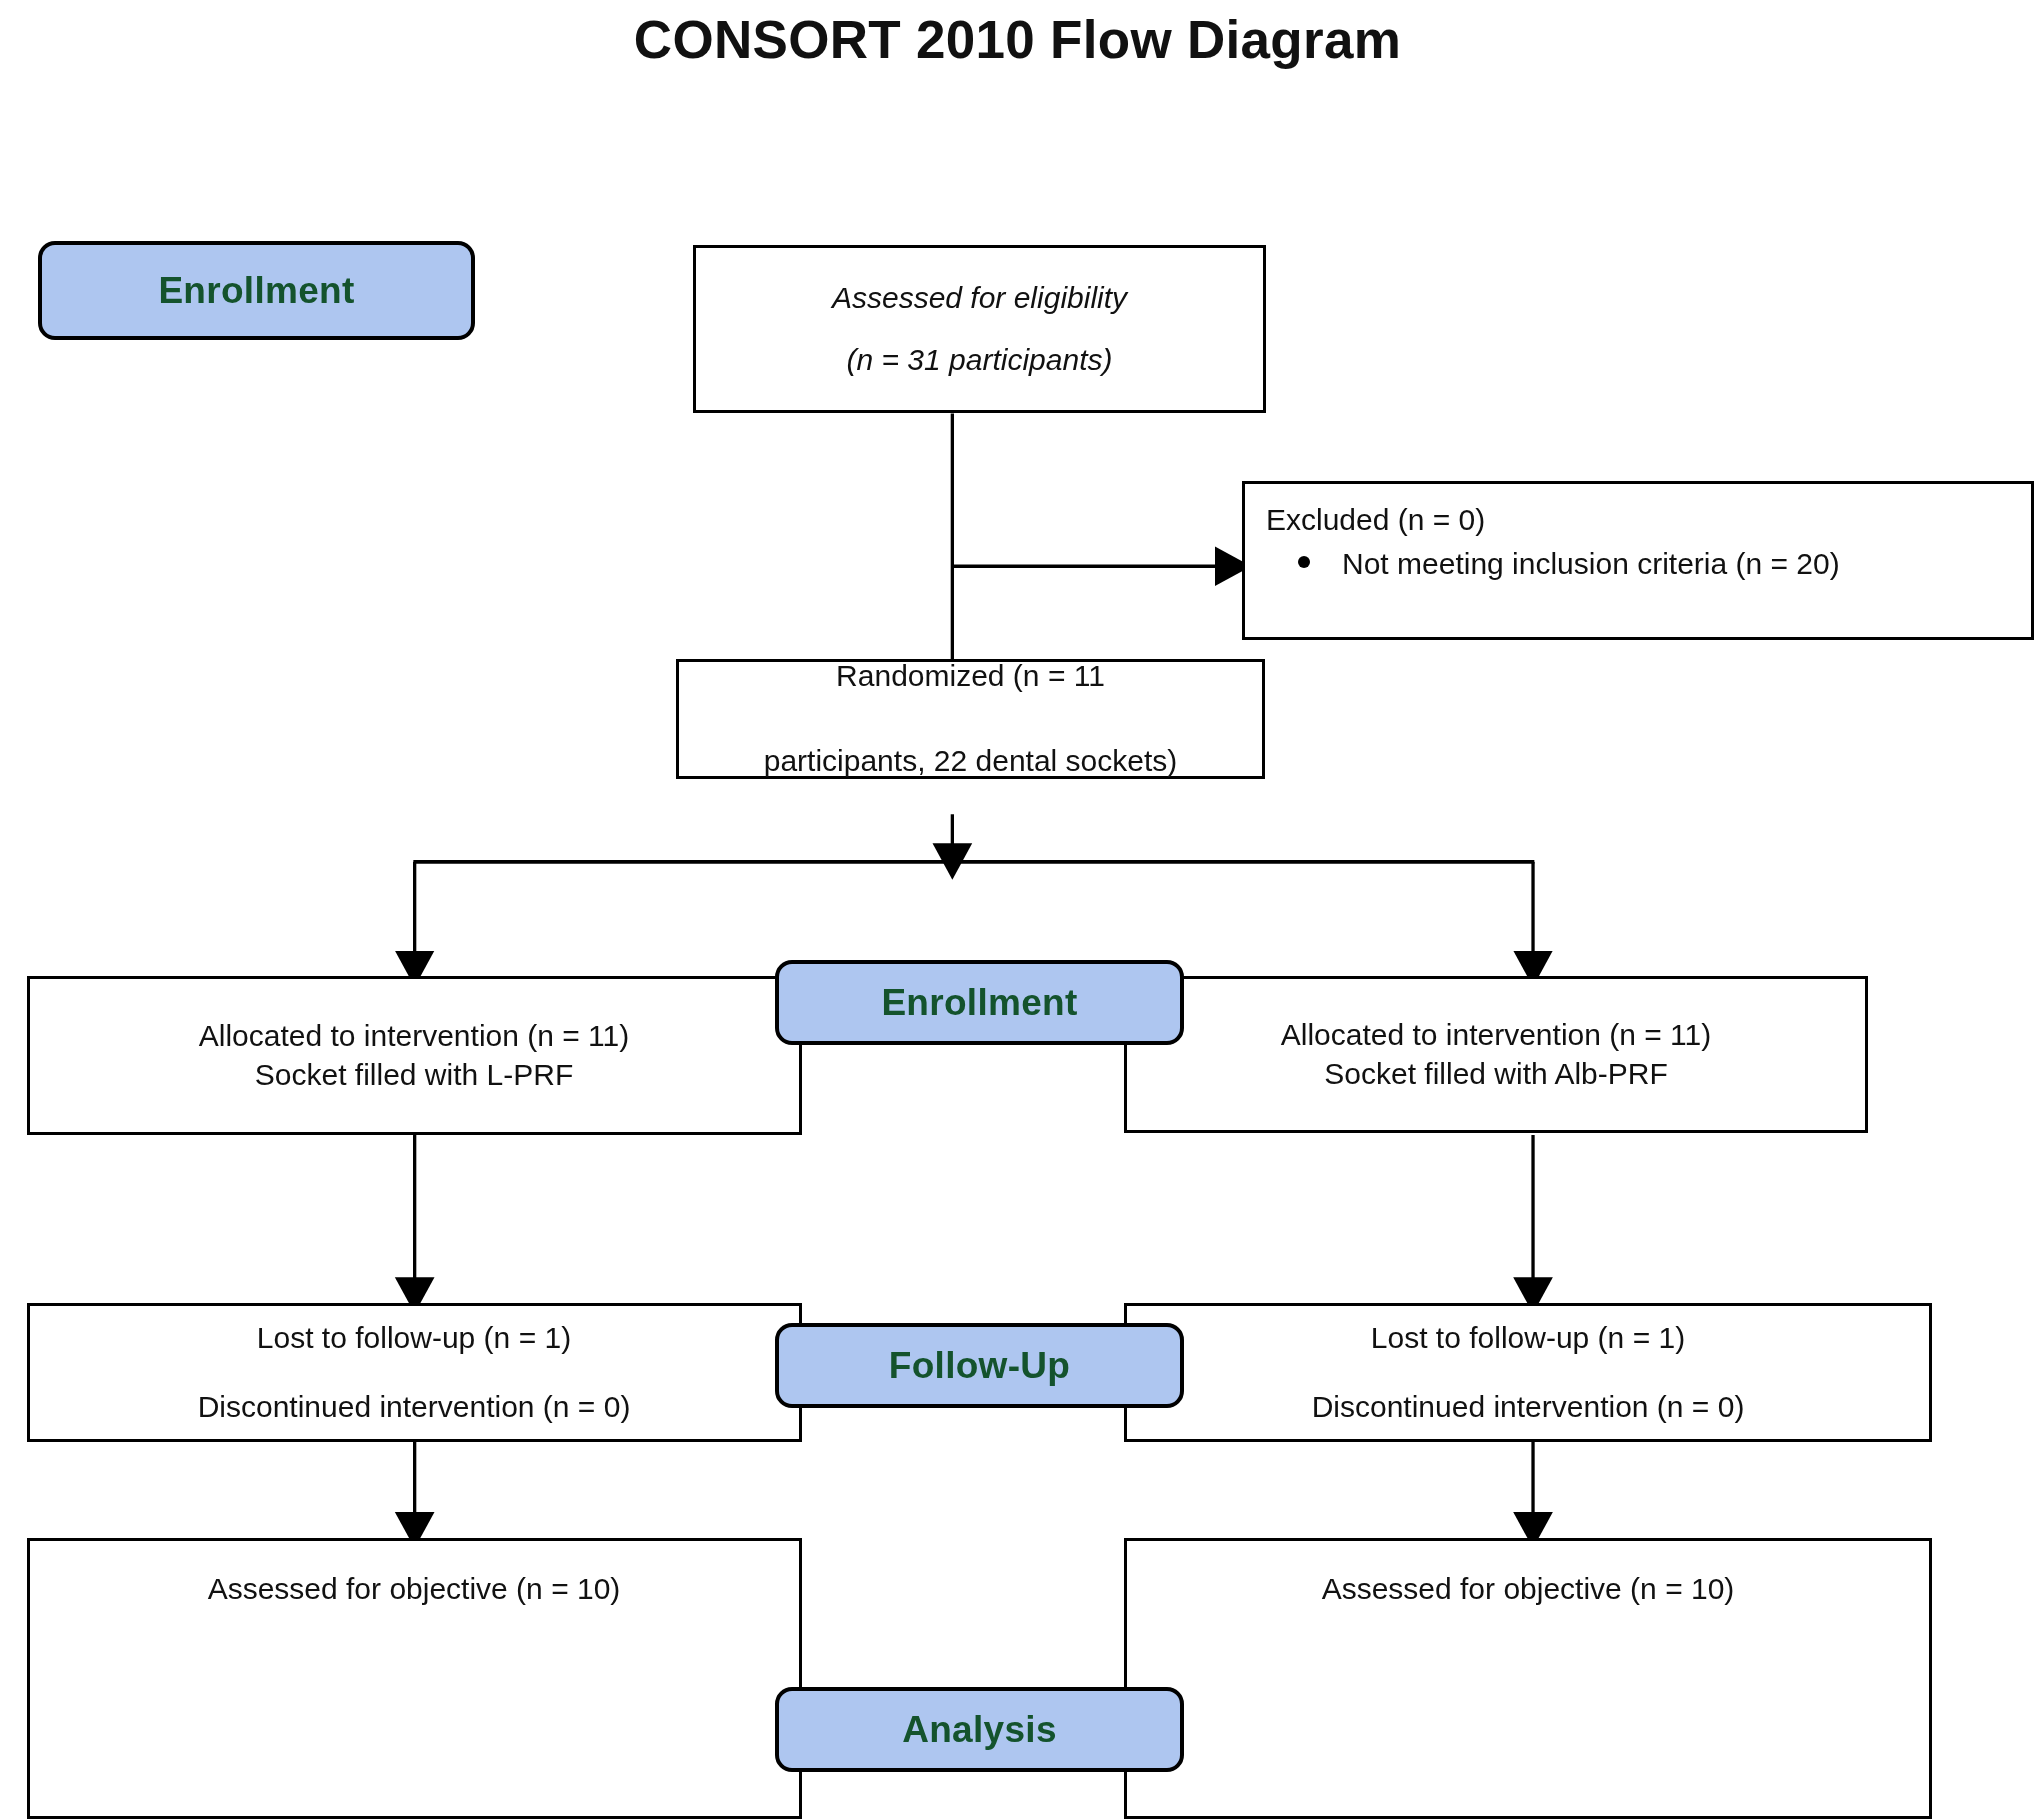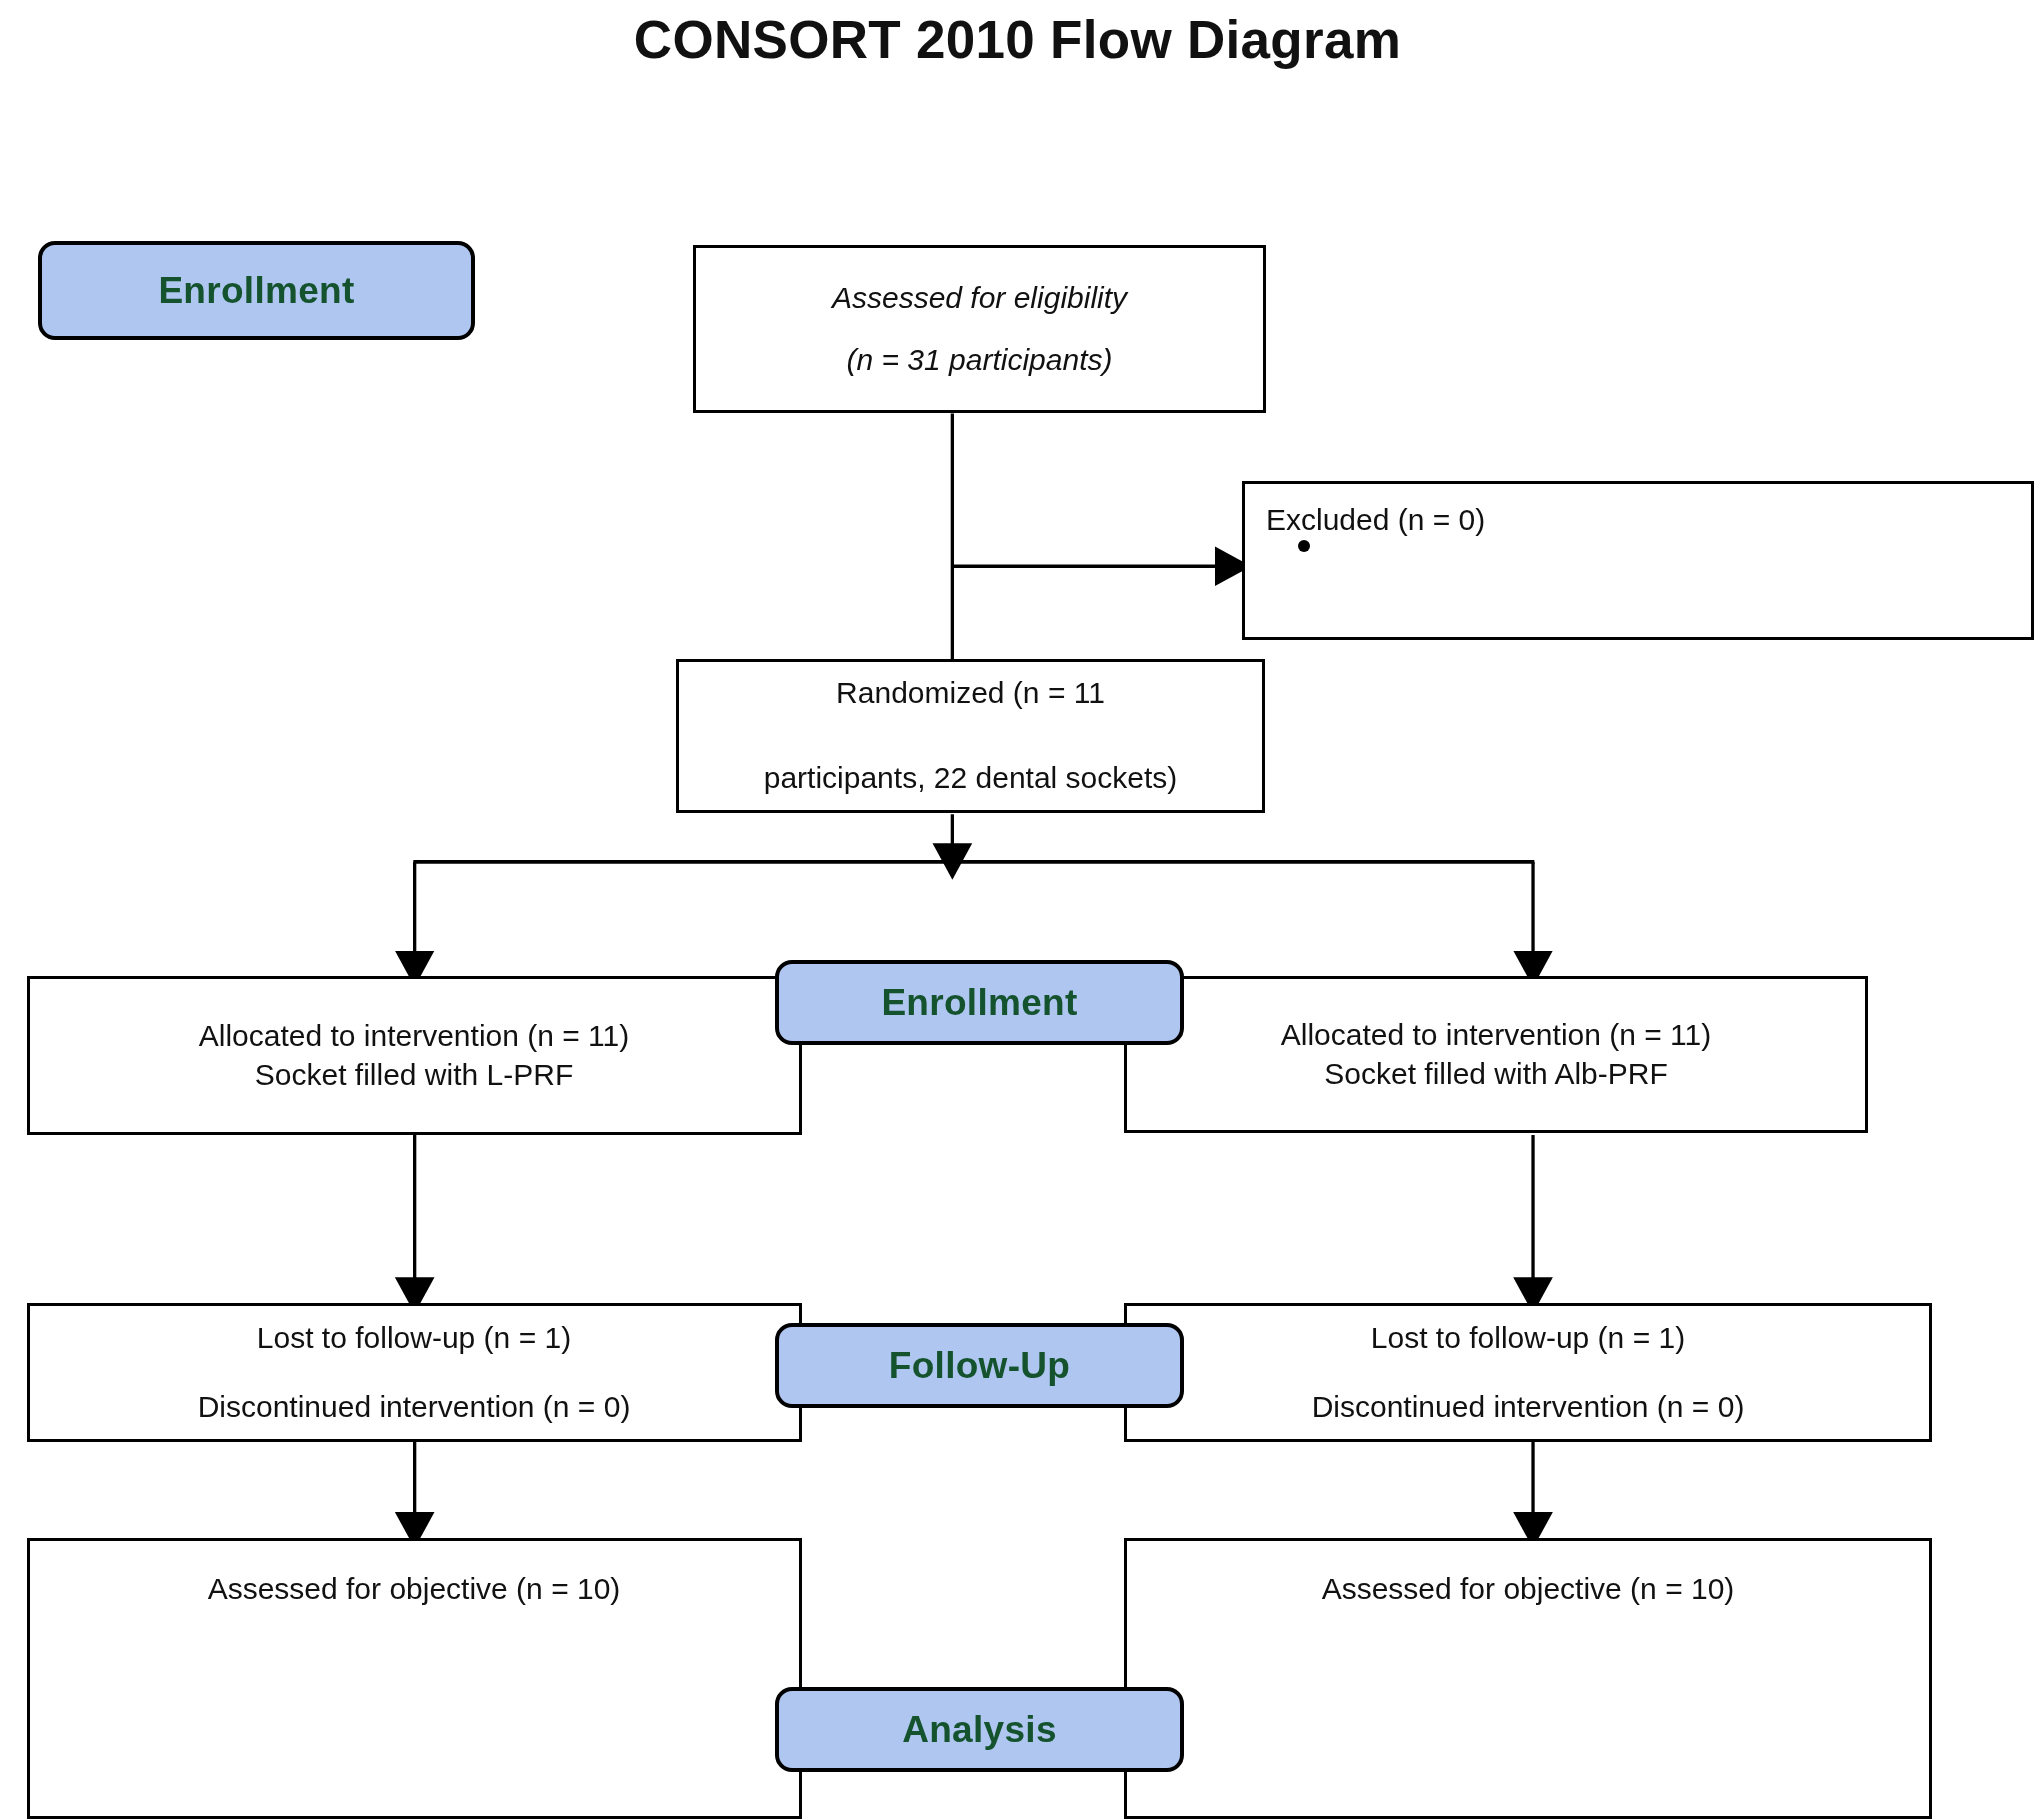--- a/index.html
+++ b/index.html
@@ -35,21 +35,21 @@
     align-items:center;
     font-size:30px;
     line-height:1.08;
     color:#111111;
   }
   .fbox .ln{display:block;padding:4px 0;white-space:nowrap;}
 
   
   #box-eligibility{left:693px;top:245px;width:573px;height:168px;font-style:italic;}
   #box-eligibility .ln{padding:14.6px 0;}
-  #box-randomized{left:676px;top:659px;width:589px;height:154px;gap:42px;}
+  #box-randomized{left:676px;top:659px;width:589px;height:120px;gap:42px;}
   #box-randomized .ln{padding:5.3px 0;}
 
   
   #box-excluded{
     left:1242px;top:481px;width:792px;height:159px;
     align-items:flex-start;justify-content:flex-start;
     padding:17px 0 0 21px;
   }
   #box-excluded .ln{padding:2.6px 0;}
   .bullet-row{display:flex;align-items:baseline;padding:6.6px 0 0 0;}
@@ -129,20 +129,21 @@
 
   <div class="fbox" id="box-eligibility">
     <span class="ln">Assessed for eligibility</span>
     <span class="ln">(n = 31 participants)</span>
   </div>
 
   <div class="fbox" id="box-excluded">
     <span class="ln">Excluded (n = 0)</span>
     <div class="bullet-row">
       <span class="bullet-dot"></span>
+      <span class="ln">Not meeting inclusion criteria (n = 20)</span>
     </div>
   </div>
 
   <div class="fbox" id="box-randomized">
     <span class="ln">Randomized (n = 11</span>
     <span class="ln">participants, 22 dental sockets)</span>
   </div>
 
   <div class="fbox" id="box-alloc-left">
     <span class="ln">Allocated to intervention (n = 11)</span>

